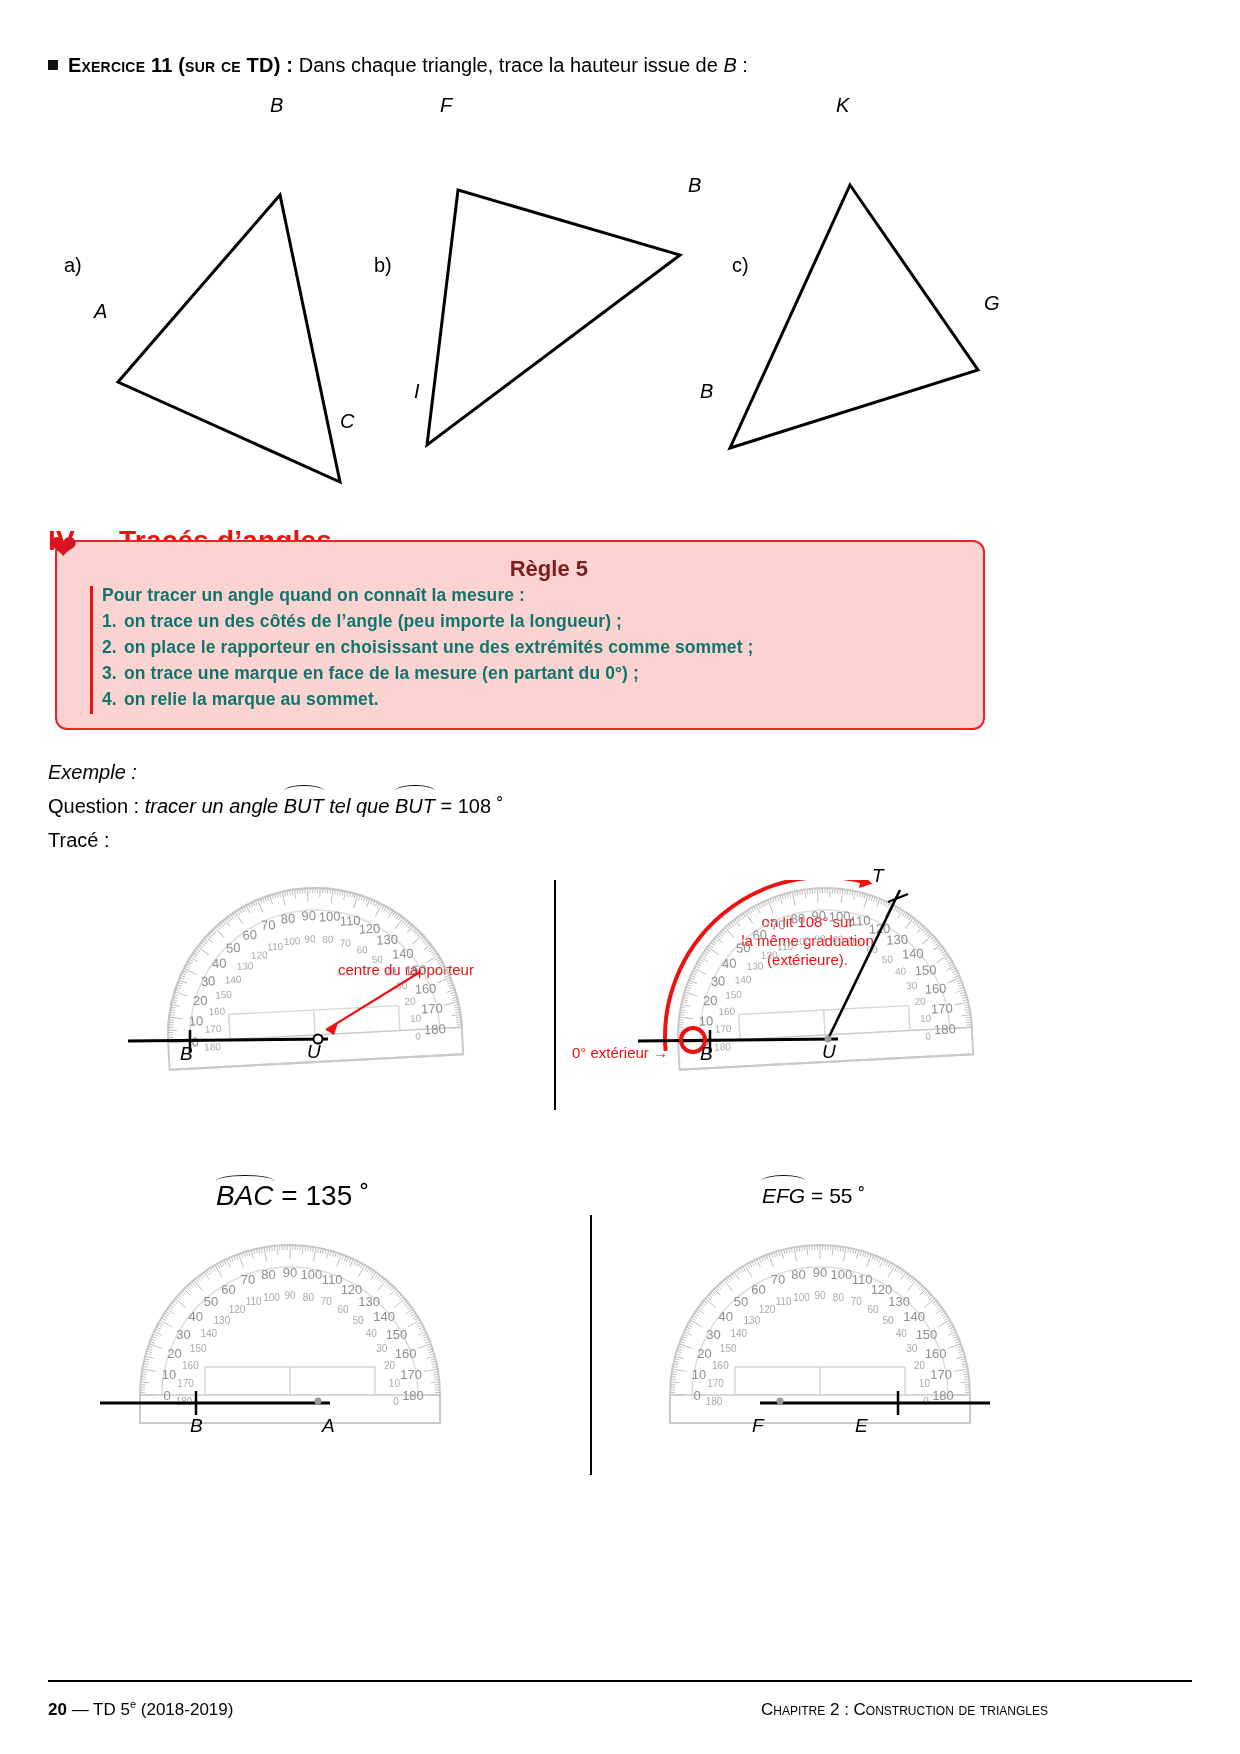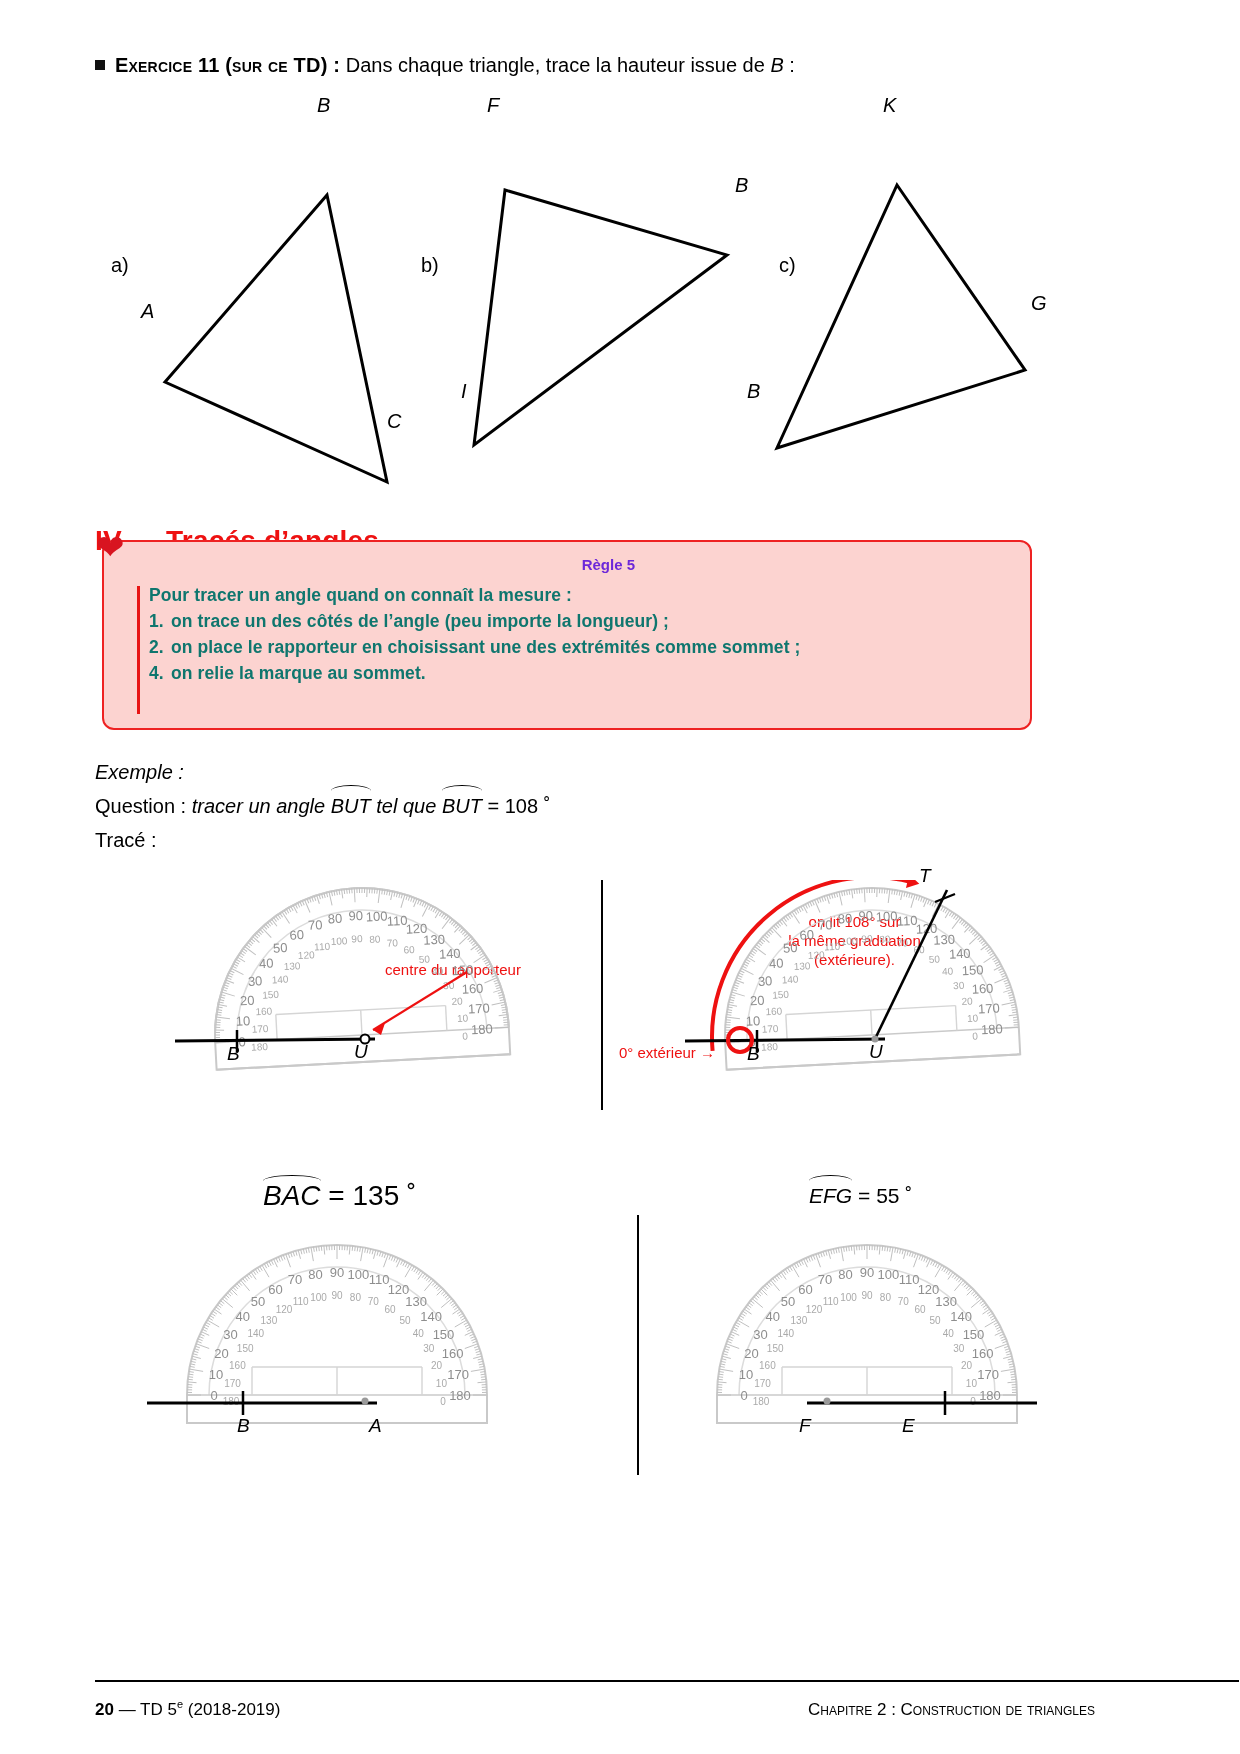--- a/index.html
+++ b/index.html
@@ -5,21 +5,21 @@
   * { box-sizing: border-box; }
   html, body { margin:0; padding:0; }
   body {
     width:1240px; height:1754px;
     background:#ffffff;
     font-family:"Liberation Sans", sans-serif;
     color:#000;
     position:relative;
     overflow:hidden;
   }
-  .page { position:absolute; left:0; top:0; width:1096px; height:1754px;margin-left:47px; }
+  .page { position:absolute; left:0; top:0; width:1096px; height:1754px; }
 
   
   .ex-head { position:absolute; font-size:20px; line-height:26px; white-space:nowrap; }
   .sq { display:inline-block; width:10px; height:10px; background:#111; vertical-align:2px; margin-right:10px; }
   .sc { font-variant:small-caps; font-weight:bold; letter-spacing:.2px; }
   .it { font-style:italic; }
 
   
   .sec-title {
     position:absolute; left:48px; top:525px;
@@ -27,21 +27,21 @@
     letter-spacing:.2px;
   }
 
   
   .rule-box {
     position:absolute; left:55px; top:535px; width:930px; height:190px;
     background:#fcd3d0; border:2px solid #ee2222; border-radius:12px;
   }
   .rule-title {
     position:absolute; right:395px; top:14px;
-    font-size:15px; font-weight:bold; color:#6d28d9;
+    font-size:22px; font-weight:bold; color:#7f1d1d;
   }
   .rule-heart { position:absolute; left:-8px; top:-12px; font-size:34px; color:#d81420; line-height:1; }
   .rule-bar { position:absolute; left:33px; top:44px; width:3px; height:128px; background:#e81414; }
   .rule-list { position:absolute; left:45px; top:40px; width:870px; }
   .rule-line {
     font-size:17.5px; color:#0f766e; font-weight:bold;
     line-height:26px; letter-spacing:.1px; white-space:nowrap;
   }
   .rule-line .num { display:inline-block; width:22px; }
 
@@ -119,20 +119,23 @@
     <div class="rule-heart">❤</div>
     <div class="rule-title">Règle 5</div>
     <div class="rule-bar"></div>
     <div class="rule-list">
       <div class="rule-line">Pour tracer un angle quand on connaît la mesure :</div>
       <div class="rule-line">
         <span class="num">1.</span><span>on trace un des côtés de l’angle (peu importe la longueur) ;</span>
       </div>
       <div class="rule-line">
         <span class="num">2.</span><span>on place le rapporteur en choisissant une des extrémités comme sommet ;</span>
+      </div>
+      <div class="rule-line">
+        <span class="num">3.</span><span>on trace une marque en face de la mesure (en partant du 0°) ;</span>
       </div>
       <div class="rule-line">
         <span class="num">4.</span><span>on relie la marque au sommet.</span>
       </div>
     </div>
   </div>
 
   <div class="ex-line it" style="left:48px; top:758px;">Exemple :</div>
 
   <div class="ex-line" style="left:48px; top:792px;">

